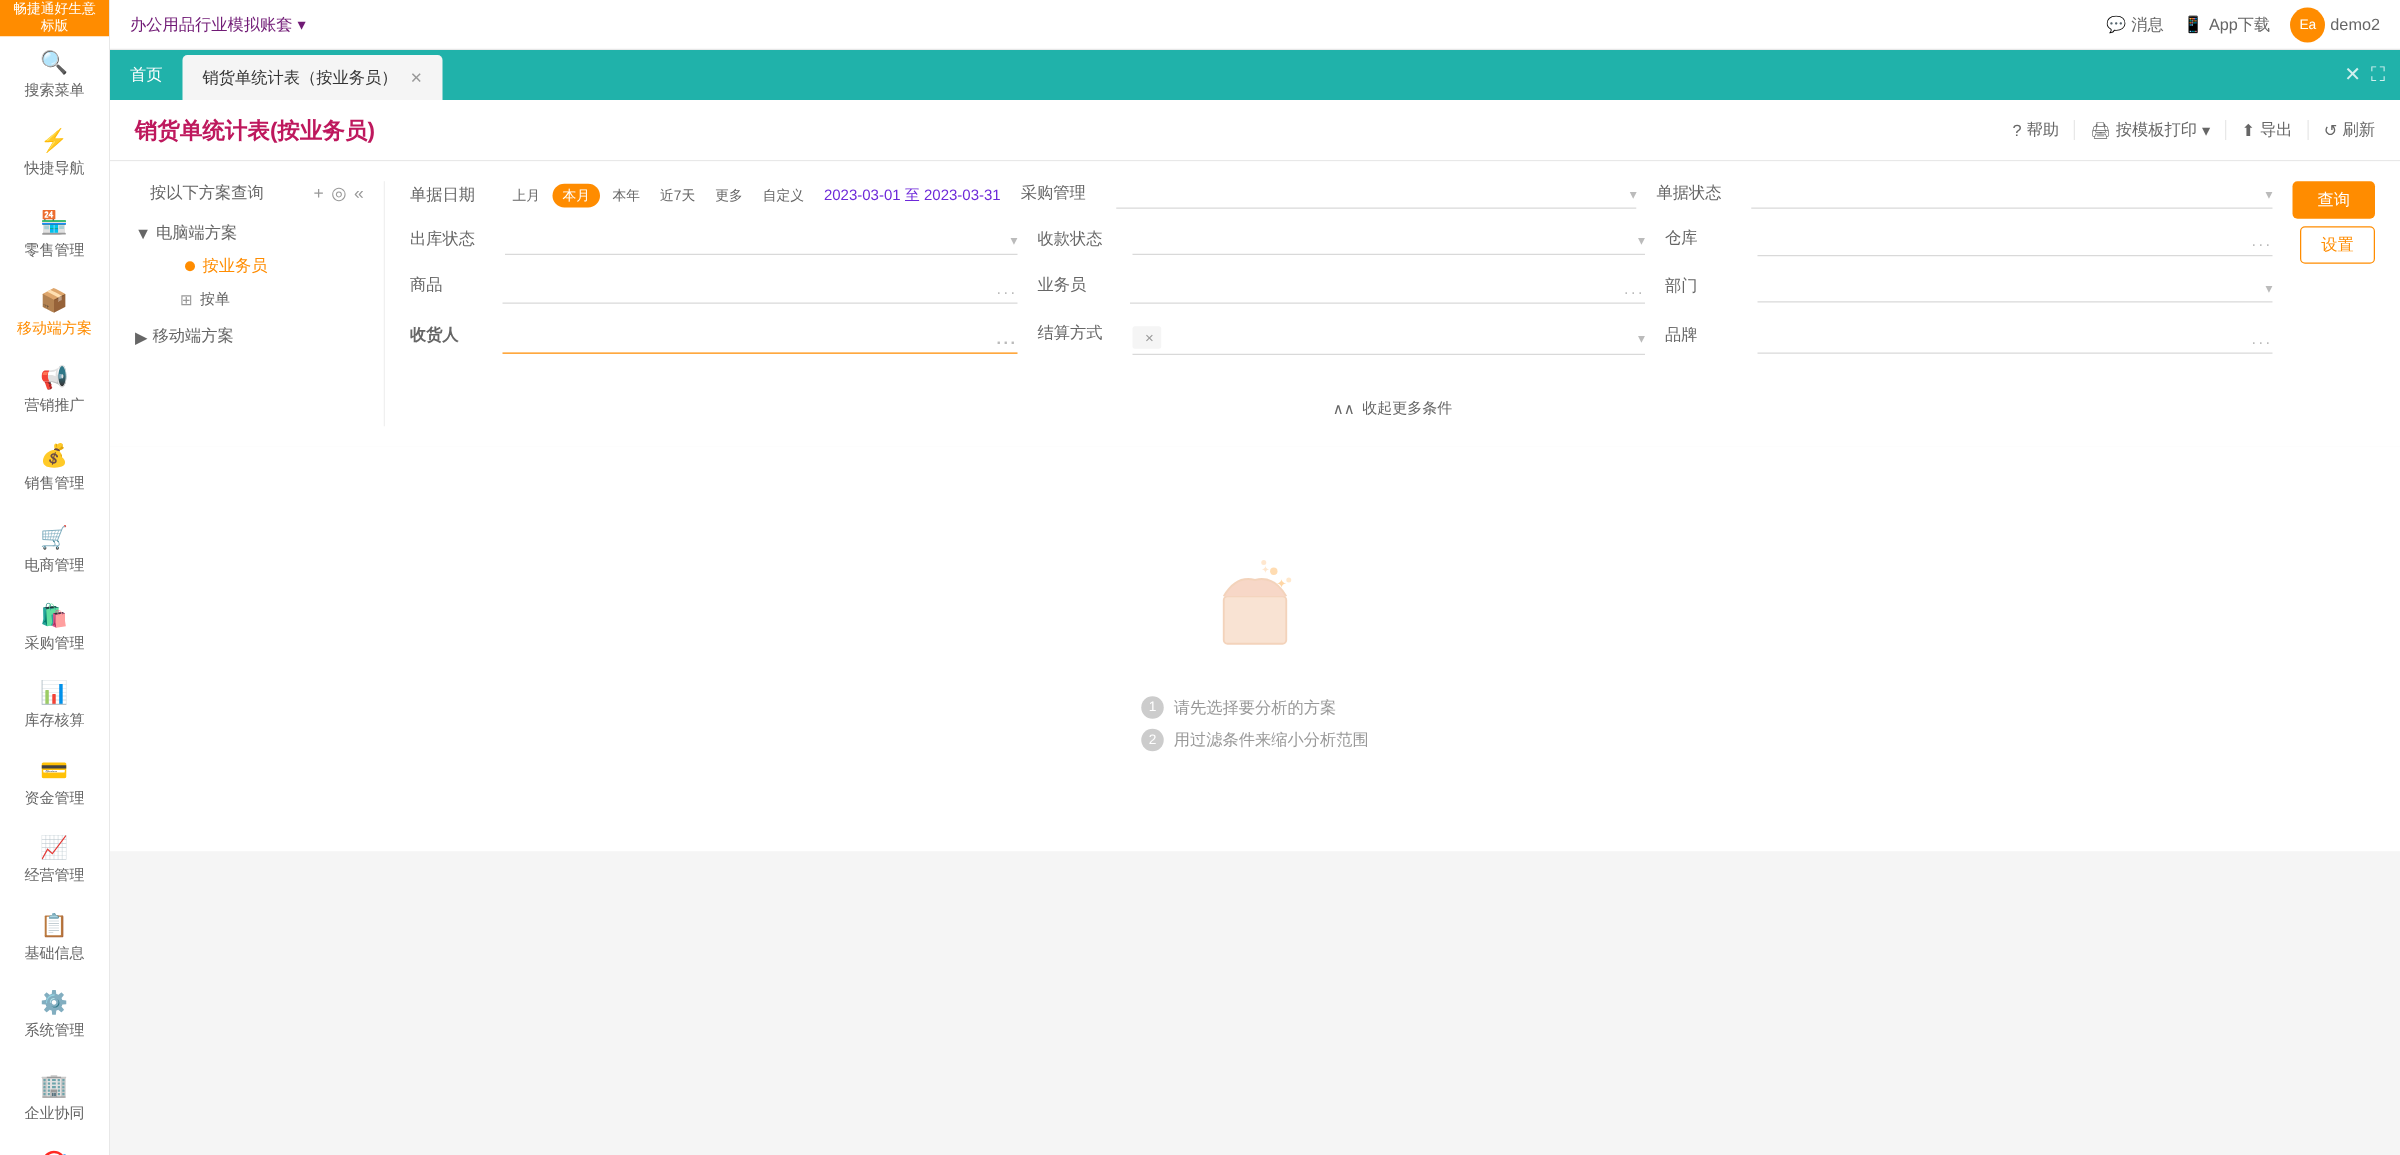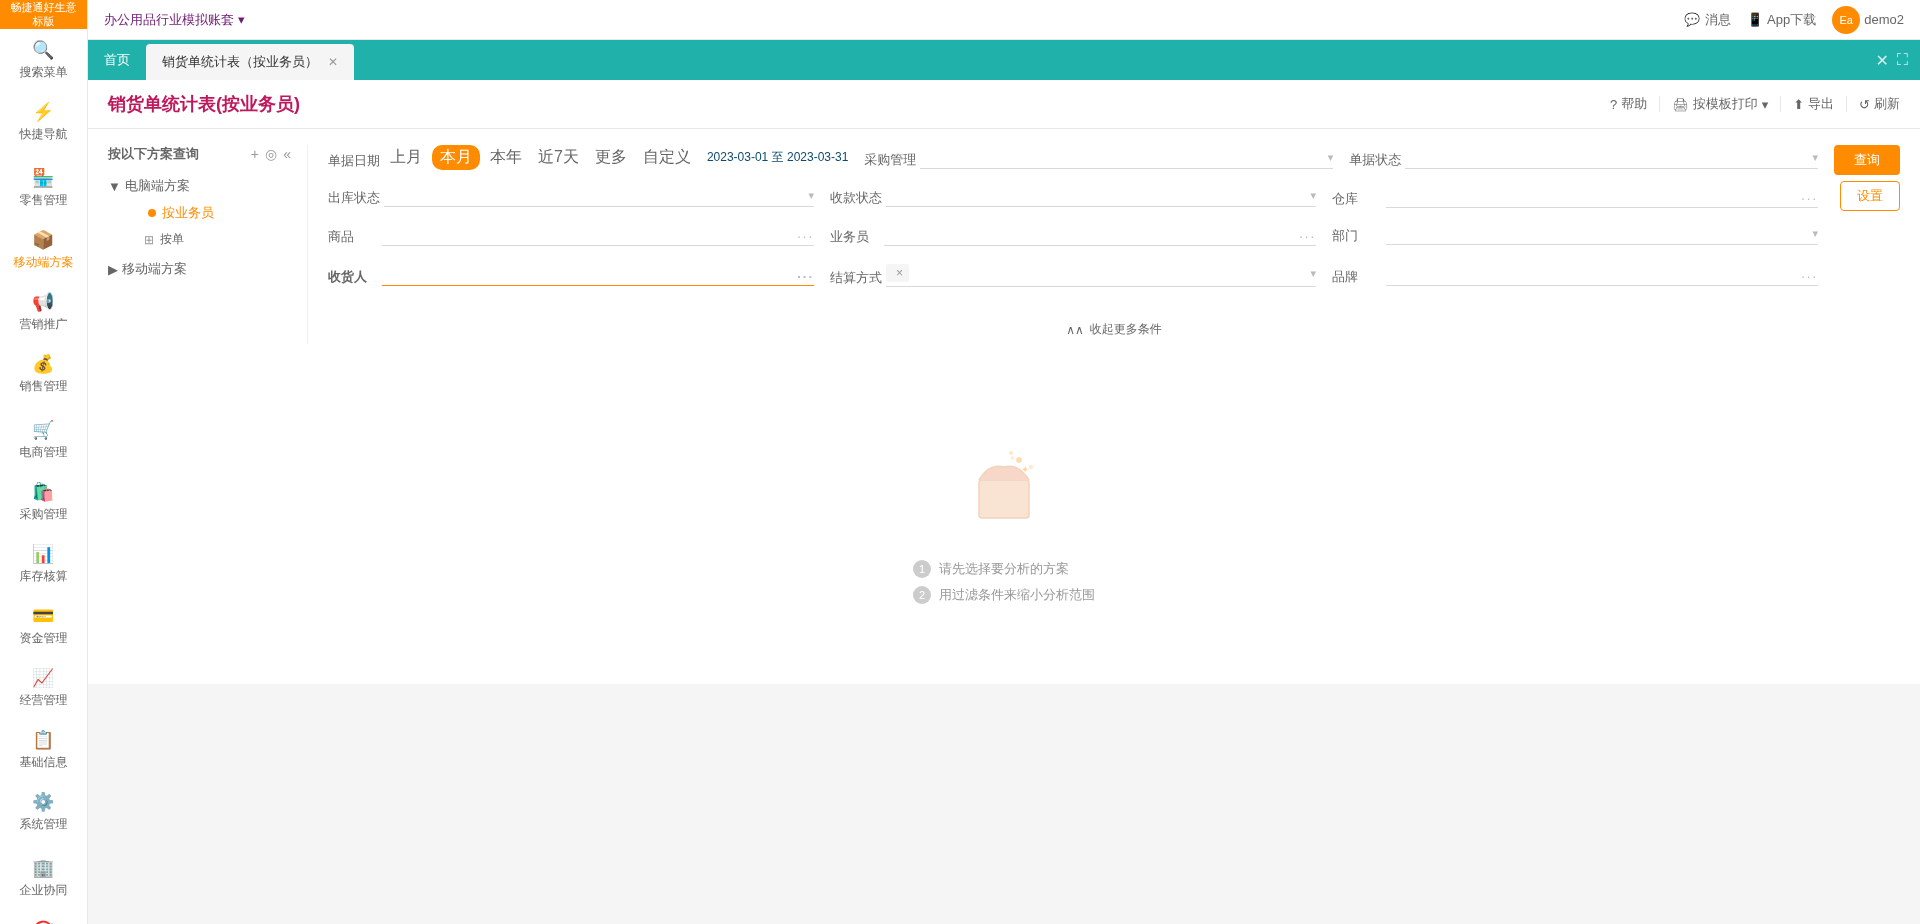--- a/index.html
+++ b/index.html
@@ -41,46 +41,46 @@
     .page-header { background: #fff; padding: 12px 20px; display: flex; align-items: center; justify-content: space-between; border-bottom: 1px solid #e8e8e8; }
     .page-title { font-size: 18px; font-weight: 600; color: #be185d; }
     .page-actions { display: flex; align-items: center; gap: 12px; font-size: 13px; color: #666; }
     .page-action-item { display: flex; align-items: center; gap: 4px; cursor: pointer; }
     .action-divider { width: 1px; height: 16px; background: #e8e8e8; }
 
     
     .filter-panel { background: #fff; margin: 0; padding: 16px 20px; display: flex; gap: 0; }
     .filter-sidebar { width: 200px; border-right: 1px solid #f0f0f0; padding-right: 16px; flex-shrink: 0; }
     .filter-sidebar-title { font-size: 13px; color: #666; margin-bottom: 10px; display: flex; align-items: center; justify-content: space-between; }
-    .filter-sidebar-title-text { font-weight: 700; }
+    .filter-sidebar-title-text { font-weight: 400; margin-left: 12px; }
     .filter-sidebar-icons { display: flex; gap: 6px; align-items: center; }
     .filter-sidebar-icon { cursor: pointer; color: #999; font-size: 14px; }
     .filter-tree { font-size: 13px; }
     .filter-tree-group { margin-bottom: 4px; }
     .filter-tree-group-header { display: flex; align-items: center; gap: 4px; padding: 4px 0; cursor: pointer; color: #666; }
     .filter-tree-item { padding: 5px 0 5px 20px; cursor: pointer; display: flex; align-items: center; gap: 6px; color: #666; }
     .filter-tree-item.active { color: #ff8c00; }
     .filter-tree-item .dot { width: 8px; height: 8px; border-radius: 50%; background: #ff8c00; display: inline-block; }
     .filter-tree-sub { padding-left: 20px; }
     .filter-tree-sub-item { padding: 4px 0 4px 16px; cursor: pointer; color: #666; display: flex; align-items: center; gap: 6px; font-size: 12px; }
     .filter-tree-sub-item .people-icon { font-size: 12px; color: #999; }
 
     .filter-main { flex: 1; padding-left: 20px; }
     .filter-row { display: flex; align-items: center; gap: 16px; margin-bottom: 14px; }
-    .filter-field { display: flex; align-items: flex-end; gap: 4px; flex: 1; }
+    .filter-field { display: flex; align-items: flex-start; gap: 24px; flex: 1; }
     .filter-label { color: #666; font-size: 13px; white-space: nowrap; min-width: 50px; }
     .filter-input { flex: 1; border: none; border-bottom: 1px solid #d9d9d9; padding: 4px 0; font-size: 13px; color: #333; outline: none; background: transparent; display: flex; align-items: center; justify-content: space-between; cursor: pointer; }
     .filter-input.has-value { border-bottom-color: #ff8c00; }
     .filter-input .arrow { color: #bbb; font-size: 11px; }
     .filter-input .dots { color: #bbb; font-size: 13px; letter-spacing: 2px; }
     .date-filter { display: flex; align-items: center; gap: 6px; flex: 1; }
     .date-btns { display: flex; gap: 4px; align-items: center; }
-    .date-btn { padding: 2px 6px; font-size: 16px; color: #666; cursor: pointer; border-radius: 2px; }
+    .date-btn { padding: 2px 6px; font-size: 11px; color: #666; cursor: pointer; border-radius: 2px; }
     .date-btn.active { background: #ff8c00; color: #fff; border-radius: 10px; padding: 2px 8px; }
-    .date-range { font-size: 12px; color: #0c4a6e; margin-left: 4px; }
+    .date-range { font-size: 12px; color: #6d28d9; margin-left: 4px; }
     .tag-close { background: #f5f5f5; border-radius: 2px; padding: 2px 6px; font-size: 12px; color: #666; display: flex; align-items: center; gap: 4px; cursor: pointer; }
     .tag-close .x { color: #999; cursor: pointer; }
     .btn-primary { background: #ff8c00; color: #fff; border: none; padding: 6px 20px; border-radius: 4px; cursor: pointer; font-size: 13px; }
     .btn-default { background: #fff; color: #ff8c00; border: 1px solid #ff8c00; padding: 5px 16px; border-radius: 4px; cursor: pointer; font-size: 13px; }
 
     .collapse-btn { display: flex; align-items: center; justify-content: center; gap: 6px; color: #666; font-size: 12px; cursor: pointer; padding: 6px 0; margin-top: 4px; }
 
     
     .empty-area { display: flex; flex-direction: column; align-items: center; justify-content: center; padding: 80px 0; background: #fff; margin: 0; }
     .empty-illustration { width: 100px; height: 100px; margin-bottom: 20px; display: flex; align-items: center; justify-content: center; }

